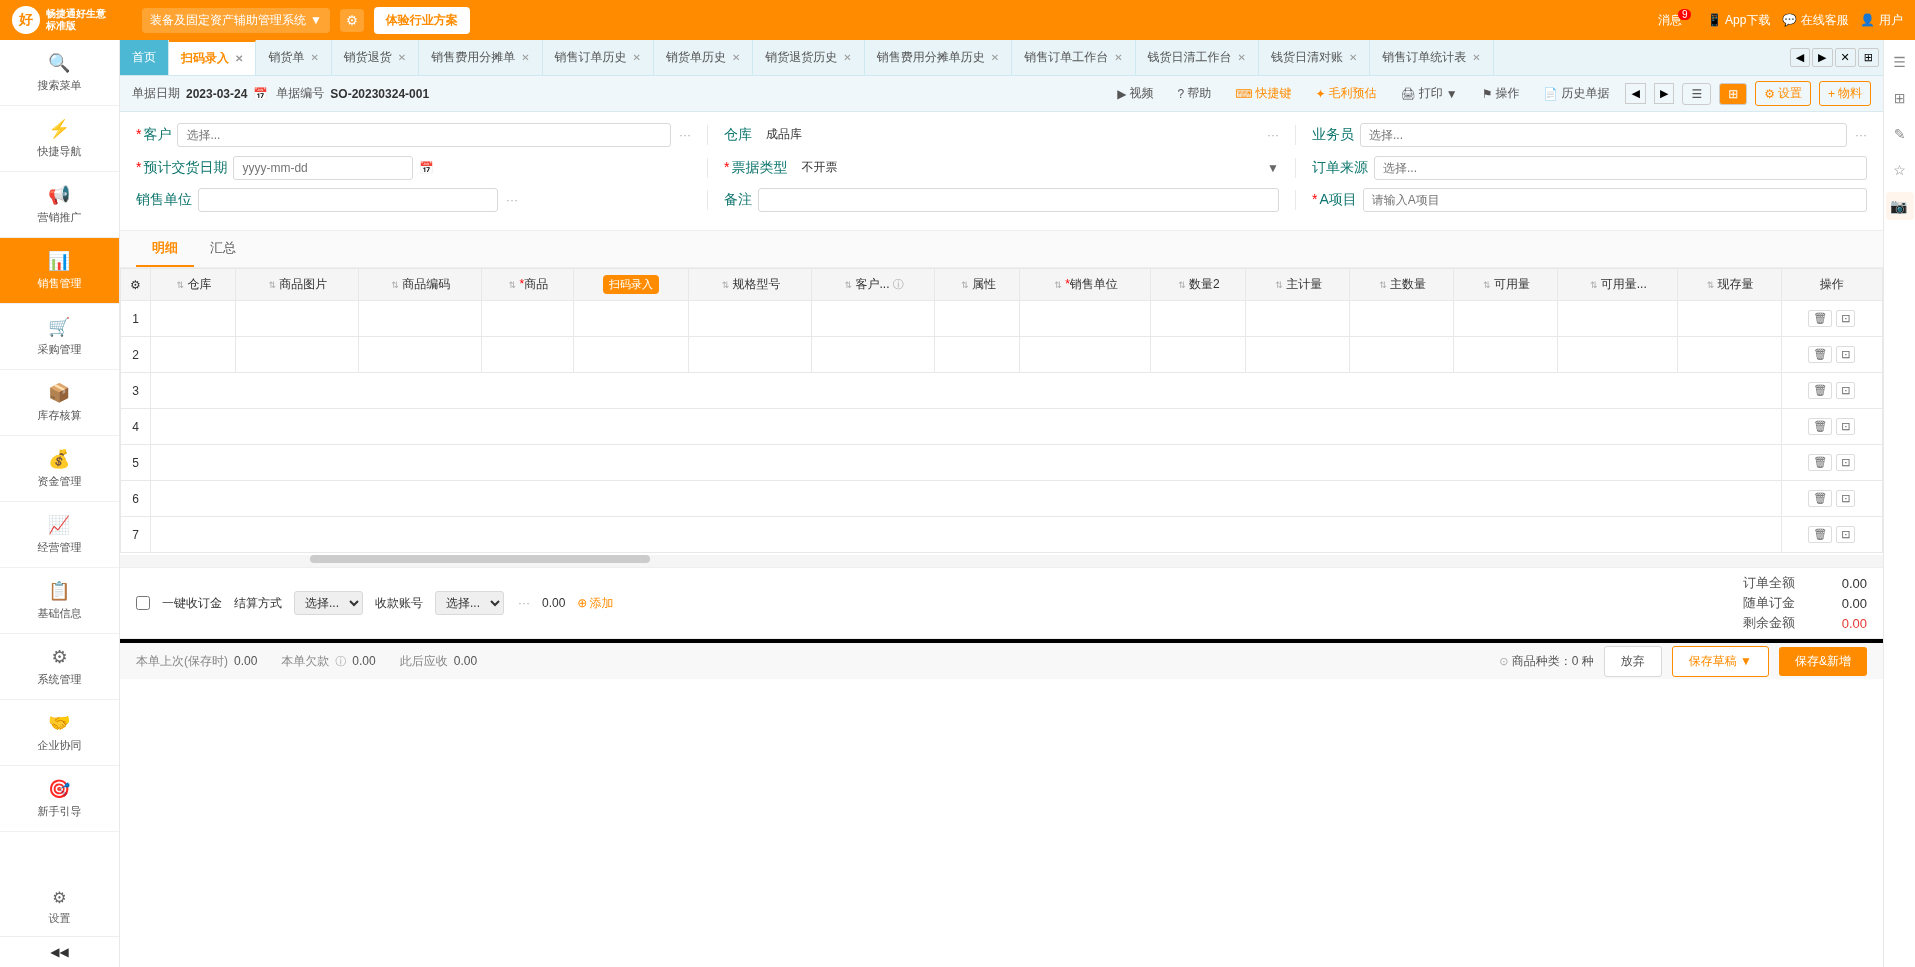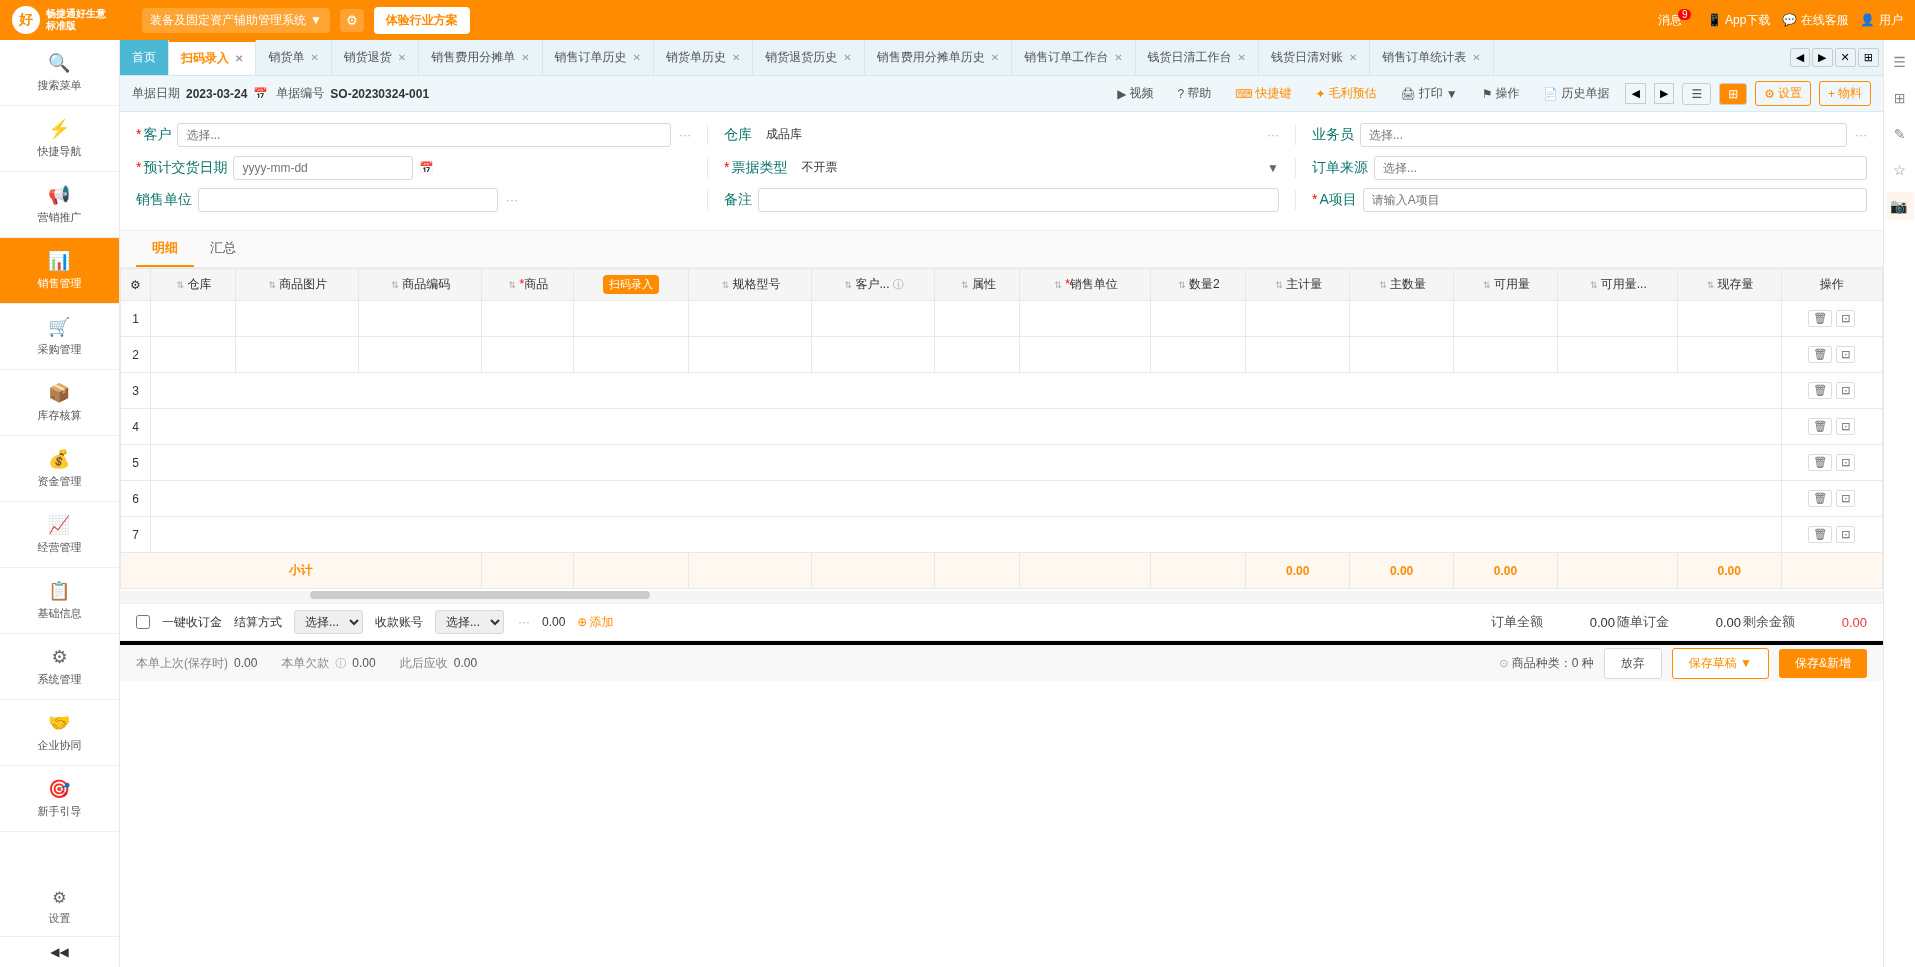--- a/index.html
+++ b/index.html
@@ -89,21 +89,21 @@
     .settings-col { width: 30px; text-align: center; color: #888; cursor: pointer; }
 
     
     .bottom-area { border-top: 1px solid #eee; background: #fff; }
     .payment-row { display: flex; align-items: center; padding: 6px 16px; gap: 12px; border-bottom: 1px solid #f0f0f0; }
     .payment-checkbox { width: 14px; height: 14px; cursor: pointer; }
     .payment-label { font-size: 12px; color: #333; }
     .payment-select { border: 1px solid #d9d9d9; border-radius: 3px; padding: 3px 6px; font-size: 12px; color: #333; }
     .payment-amount { color: #333; font-size: 12px; }
     .add-btn { color: #ff8c00; cursor: pointer; font-size: 12px; display: flex; align-items: center; gap: 2px; }
-    .summary-right { margin-left: auto; display: flex; flex-direction: row; gap: 2px; text-align: right; align-items: center; }
+    .summary-right { margin-left: auto; display: flex; flex-direction: column; gap: 2px; text-align: right; align-items: center; }
     .summary-line { display: flex; gap: 12px; justify-content: flex-end; align-items: center; font-size: 13px; }
     .summary-line .label { color: #555; }
     .summary-line .value { min-width: 60px; text-align: right; color: #333; }
     .summary-line .value.red { color: #e53935; }
 
     
     .footer-bar { height: 40px; background: #f8f8f8; border-top: 4px solid #000000; display: flex; align-items: center; padding: 0 16px; gap: 24px; }
     .footer-info { display: flex; align-items: center; gap: 6px; font-size: 12px; color: #555; }
     .footer-info .key { color: #888; }
     .footer-right { margin-left: auto; display: flex; align-items: center; gap: 10px; }
@@ -531,38 +531,20 @@
               </tr>
               <tr>
                 <td class="row-num">7</td>
                 <td colspan="15"></td>
                 <td>
                   <div class="col-ops">
                     <button class="op-btn">🗑</button>
                     <button class="op-btn">⊡</button>
                   </div>
                 </td>
-              </tr>
-              <tr class="subtotal-row">
-                <td colspan="4">
-                  <span style="color:#ff8c00;font-weight:bold;">小计</span>
-                </td>
-                <td></td>
-                <td></td>
-                <td></td>
-                <td></td>
-                <td></td>
-                <td></td>
-                <td></td>
-                <td class="orange">0.00</td>
-                <td class="orange">0.00</td>
-                <td class="orange">0.00</td>
-                <td></td>
-                <td class="orange">0.00</td>
-                <td></td>
               </tr>
             </tbody>
           </table>
 
           <div class="scrollbar-row">
             <div class="scrollbar-thumb"></div>
           </div>
         </div>
 
         <div class="bottom-area">

